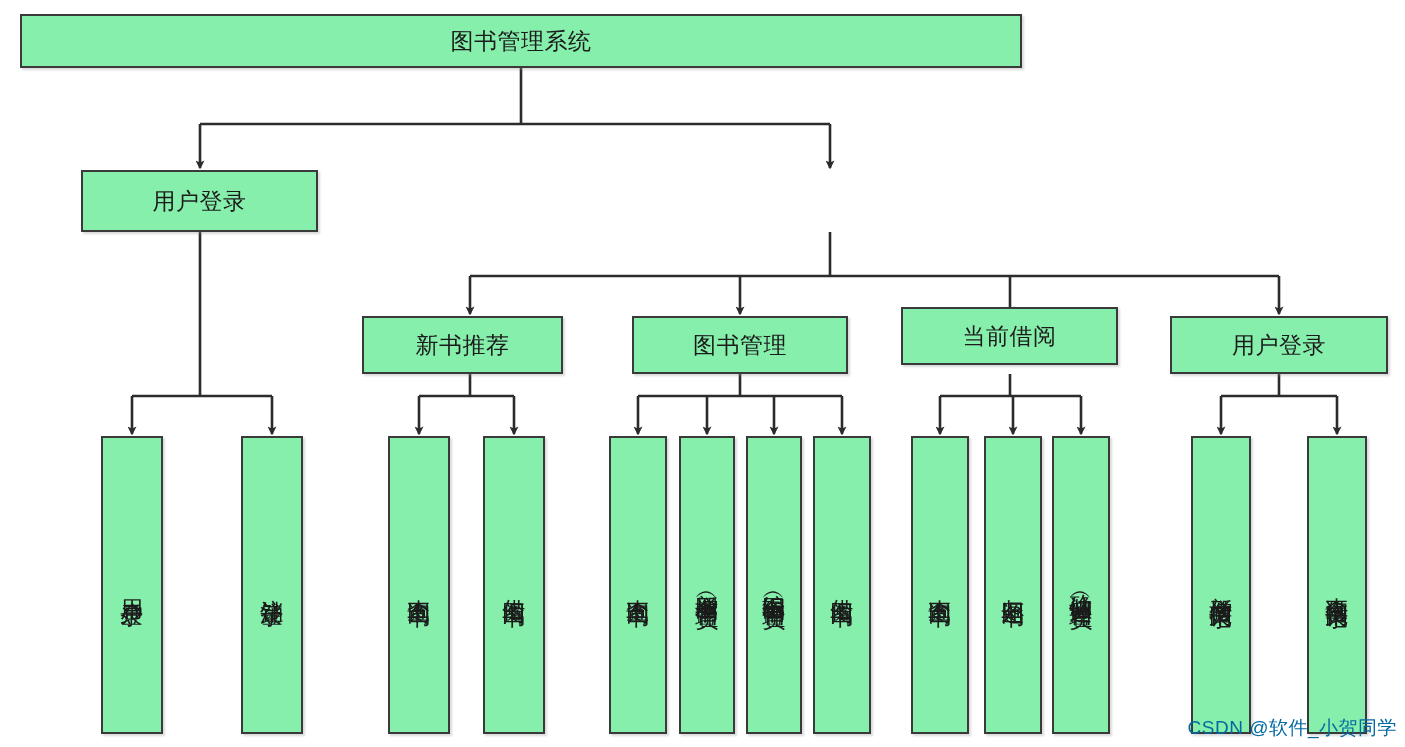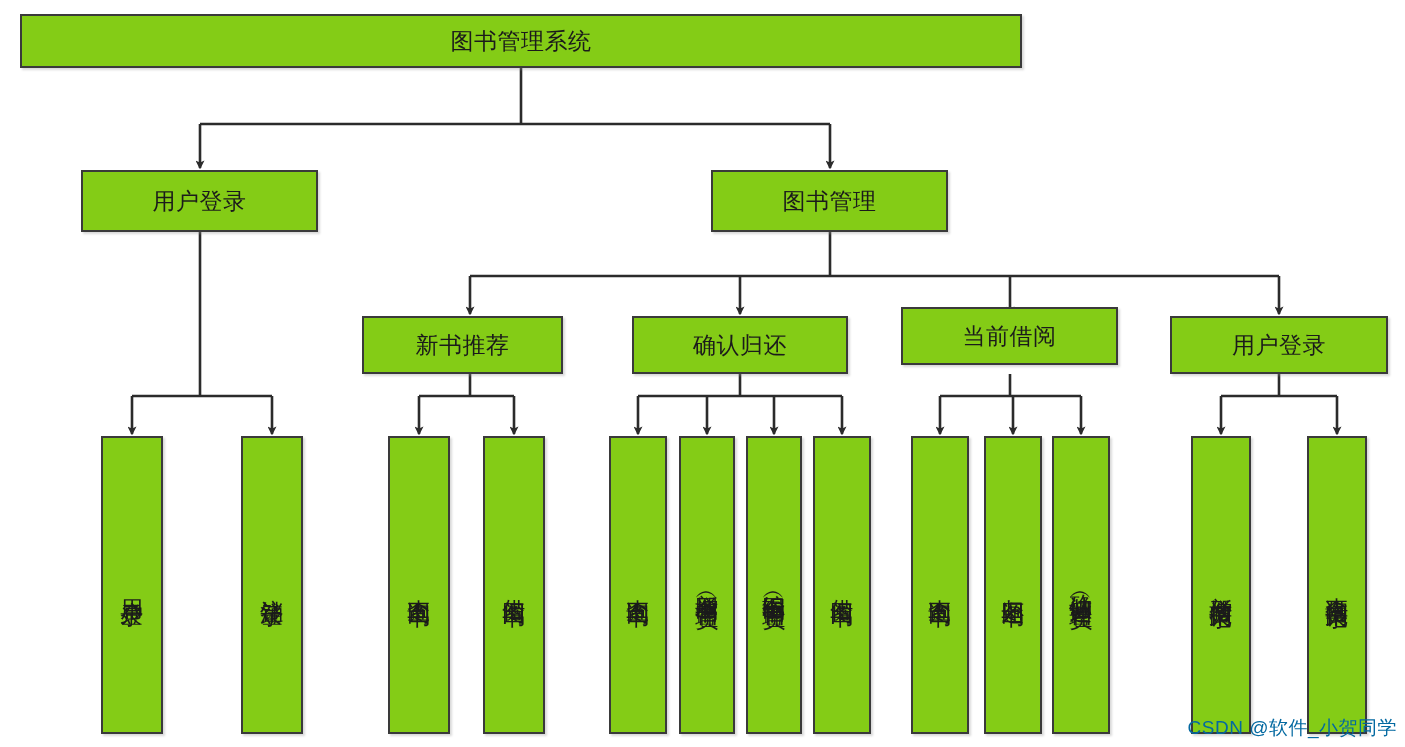--- a/index.html
+++ b/index.html
@@ -21,21 +21,21 @@
     position: absolute;
     left: 0;
     top: 0;
     width: 1405px;
     height: 747px;
     pointer-events: none;
   }
   .node {
     position: absolute;
     box-sizing: border-box;
-    background: #84cc16;
+    background: #86efac;
     border: 2.5px solid #3a3a3a;
     box-shadow: 2px 2px 2px rgba(150,150,150,0.35);
     display: flex;
     align-items: center;
     justify-content: center;
     color: #1b1b1b;
     z-index: 2;
   }
   .node .label {
     font-size: 23px;
@@ -116,29 +116,26 @@
       </g>
   </svg>
 
   <div class="node" style="left: 20px; top: 14px; width: 1002px; height: 54px;">
     <span class="label">图书管理系统</span>
   </div>
 
   <div class="node" style="left: 81px; top: 170px; width: 237px; height: 62px;">
     <span class="label">用户登录</span>
   </div>
-  <div class="node" style="left: 711px; top: 170px; width: 237px; height: 62px;">
-    <span class="label">图书管理</span>
-  </div>
 
   <div class="node" style="left: 362px; top: 316px; width: 201px; height: 58px;">
     <span class="label">新书推荐</span>
   </div>
   <div class="node" style="left: 632px; top: 316px; width: 216px; height: 58px;">
-    <span class="label">确认归还</span>
+    <span class="label">图书管理</span>
   </div>
   <div class="node" style="left: 901px; top: 307px; width: 217px; height: 58px;">
     <span class="label">当前借阅</span>
   </div>
   <div class="node" style="left: 1170px; top: 316px; width: 218px; height: 58px;">
     <span class="label">用户登录</span>
   </div>
 
   <div class="node vert" style="left: 101px; top: 436px; width: 62px; height: 298px;">
     <span class="label">用户登录</span>

